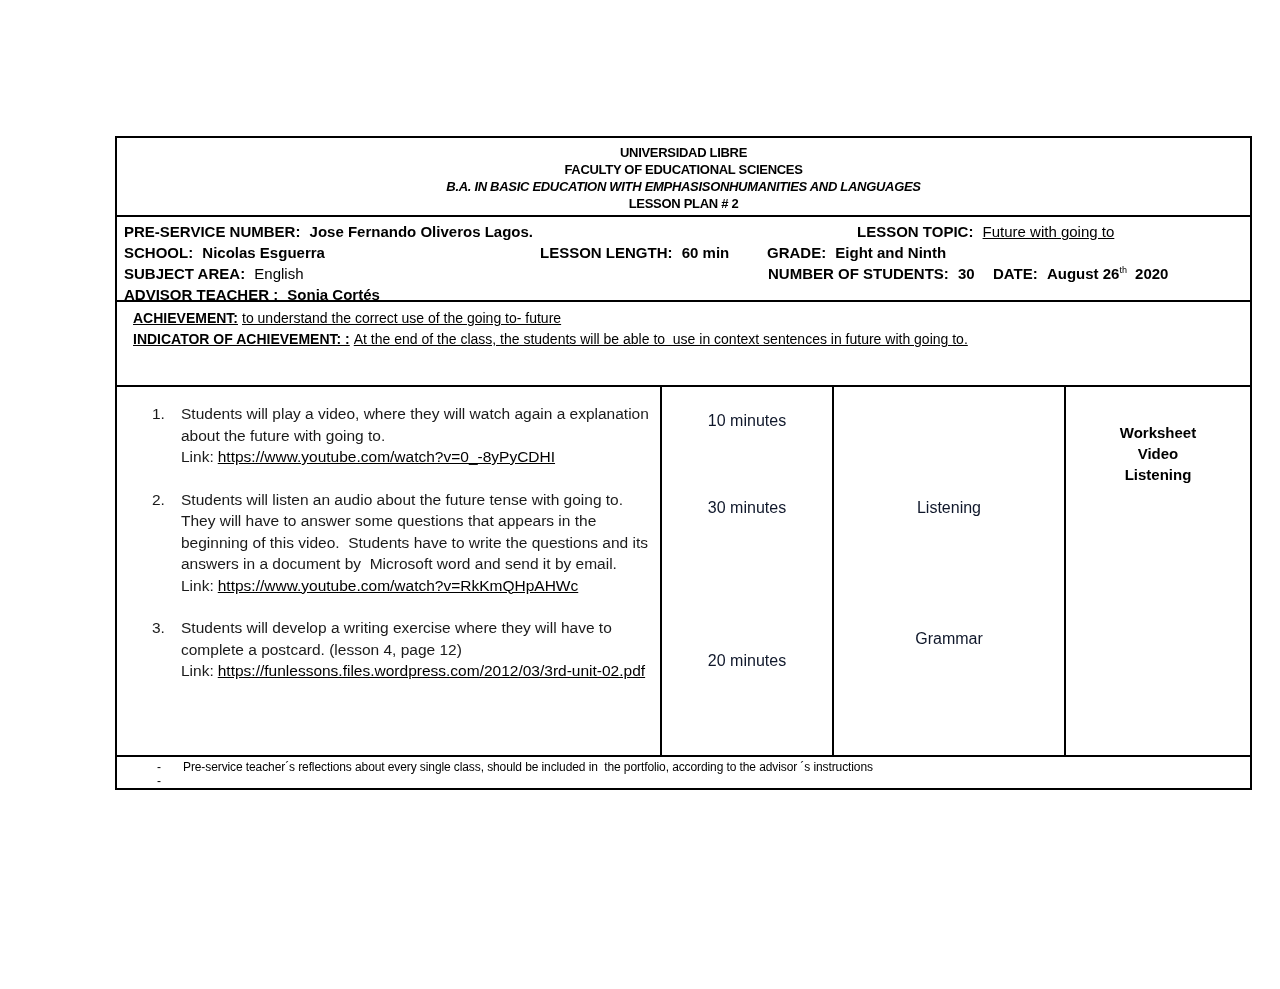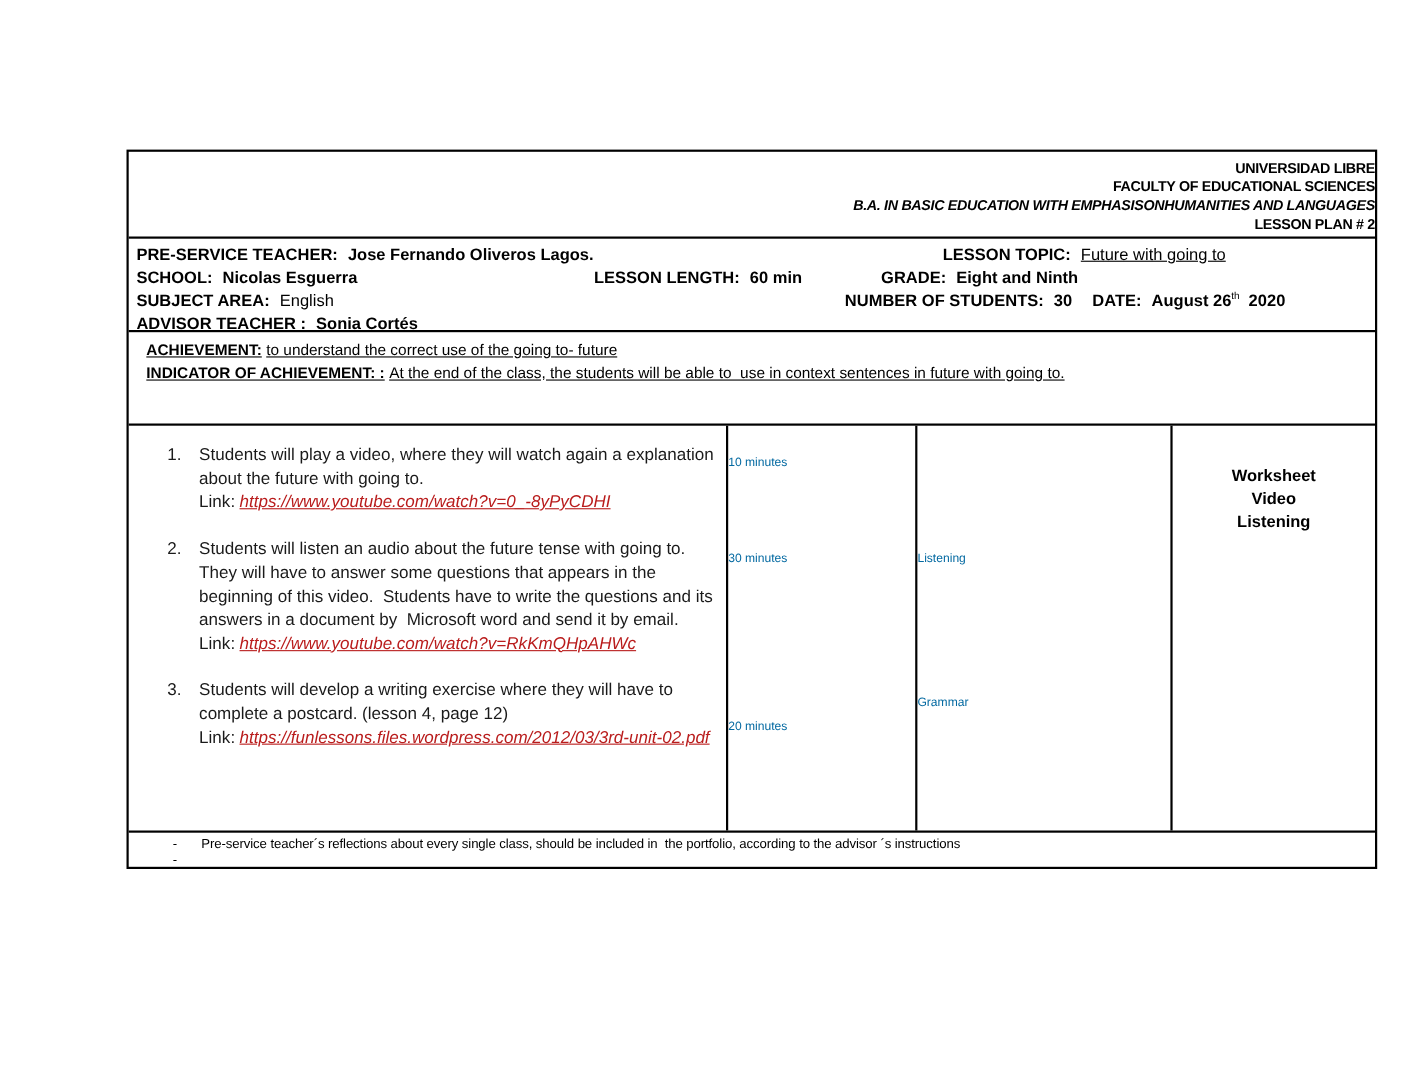--- a/index.html
+++ b/index.html
@@ -9,21 +9,21 @@
     font-family:"Liberation Sans", sans-serif; color:#000;
     overflow:hidden;
   }
   .doc {
     position:absolute; left:115px; top:136px; width:1137px;
     border:2px solid #000; background:#fff;
   }
   .row { border-bottom:2px solid #000; position:relative; }
 
   
-  .r-univ { height:79px; text-align:right; padding-top:6px; }
+  .r-univ { height:79px; text-align:center; padding-top:6px; }
   .u-line { font-size:13px; font-weight:bold; line-height:17px; letter-spacing:-0.3px; }
   .u-line.italic { font-style:italic; }
 
   
   .r-info { height:85px; font-size:15px; font-weight:bold; }
   .pos { position:absolute; white-space:nowrap; line-height:20px; }
   .pos .val { margin-left:5px; }
   .regular { font-weight:normal; }
   .topic-underline { font-weight:normal; text-decoration:underline; margin-left:5px; }
   sup.th { font-weight:normal; font-size:9px; vertical-align:super; line-height:0; }
@@ -42,23 +42,23 @@
   .r-heads .hc.center { text-align:center; padding:5px 16px; }
   .r-body { height:370px; }
   .r-body .cell { position:relative; }
 
   .acts { padding:16px 8px 0 35px; font-size:15.5px; line-height:21.5px; color:#1a1a1a; }
   .act-item { display:flex; }
   .act-item + .act-item { margin-top:21px; }
   .act-num { width:29px; flex:0 0 29px; }
   .act-text { flex:1; white-space:pre-wrap; }
   .link-label { white-space:nowrap; }
-  .link { color:#b91c1c; text-decoration:underline; overflow-wrap:anywhere; cursor:pointer; margin-left:4px;font-style:italic; }
+  .link { color:#000000; text-decoration:underline; overflow-wrap:anywhere; cursor:pointer; margin-left:4px; }
 
-  .abs-c { position:absolute; left:0; width:100%; font-size:11px; color:#0369a1; line-height:20px; }
+  .abs-c { position:absolute; left:0; width:100%; text-align:center; font-size:16px; color:#0f172a; line-height:20px; }
   .resources { position:absolute; top:35px; left:0; width:100%; text-align:center; font-weight:bold; font-size:15px; line-height:21px; }
 
   
   .r-foot { height:31px; border-bottom:none; padding-top:3px; font-size:12px; line-height:14px; letter-spacing:-0.1px; }
   .note-line { display:flex; }
   .note-dash { width:26px; flex:0 0 26px; margin-left:40px; text-align:left; }
   .note-text { white-space:pre-wrap; }
 </style>
 </head>
 <body>
@@ -68,37 +68,37 @@
 
     <div class="row r-univ">
       <div class="u-line">UNIVERSIDAD LIBRE</div>
       <div class="u-line">FACULTY OF EDUCATIONAL SCIENCES</div>
       <div class="u-line italic">B.A. IN BASIC EDUCATION WITH EMPHASISONHUMANITIES AND LANGUAGES</div>
       <div class="u-line">LESSON PLAN # 2</div>
     </div>
 
     <div class="row r-info">
       <span class="pos" style="left:7px; top:5px;">
-        <b>PRE-SERVICE TEACHER:</b>
+        <b>PRE-SERVICE NUMBER:</b>
         <b class="val">Jose Fernando Oliveros Lagos.</b>
       </span>
       <span class="pos" style="left:740px; top:5px;">
         <b>LESSON TOPIC:</b>
         <span class="topic-underline">Future with going to</span>
       </span>
 
       <span class="pos" style="left:7px; top:26px;">
         <b>SCHOOL:</b>
         <b class="val">Nicolas Esguerra</b>
       </span>
       <span class="pos" style="left:423px; top:26px;">
         <b>LESSON LENGTH:</b>
         <b class="val">60 min</b>
       </span>
-      <span class="pos" style="left:684px; top:26px;">
+      <span class="pos" style="left:650px; top:26px;">
         <b>GRADE:</b>
         <b class="val">Eight and Ninth</b>
       </span>
 
       <span class="pos" style="left:7px; top:47px;">
         <b>SUBJECT AREA:</b>
         <span class="val regular">English</span>
       </span>
       <span class="pos" style="left:651px; top:47px;">
         <b>NUMBER OF STUDENTS:</b>

